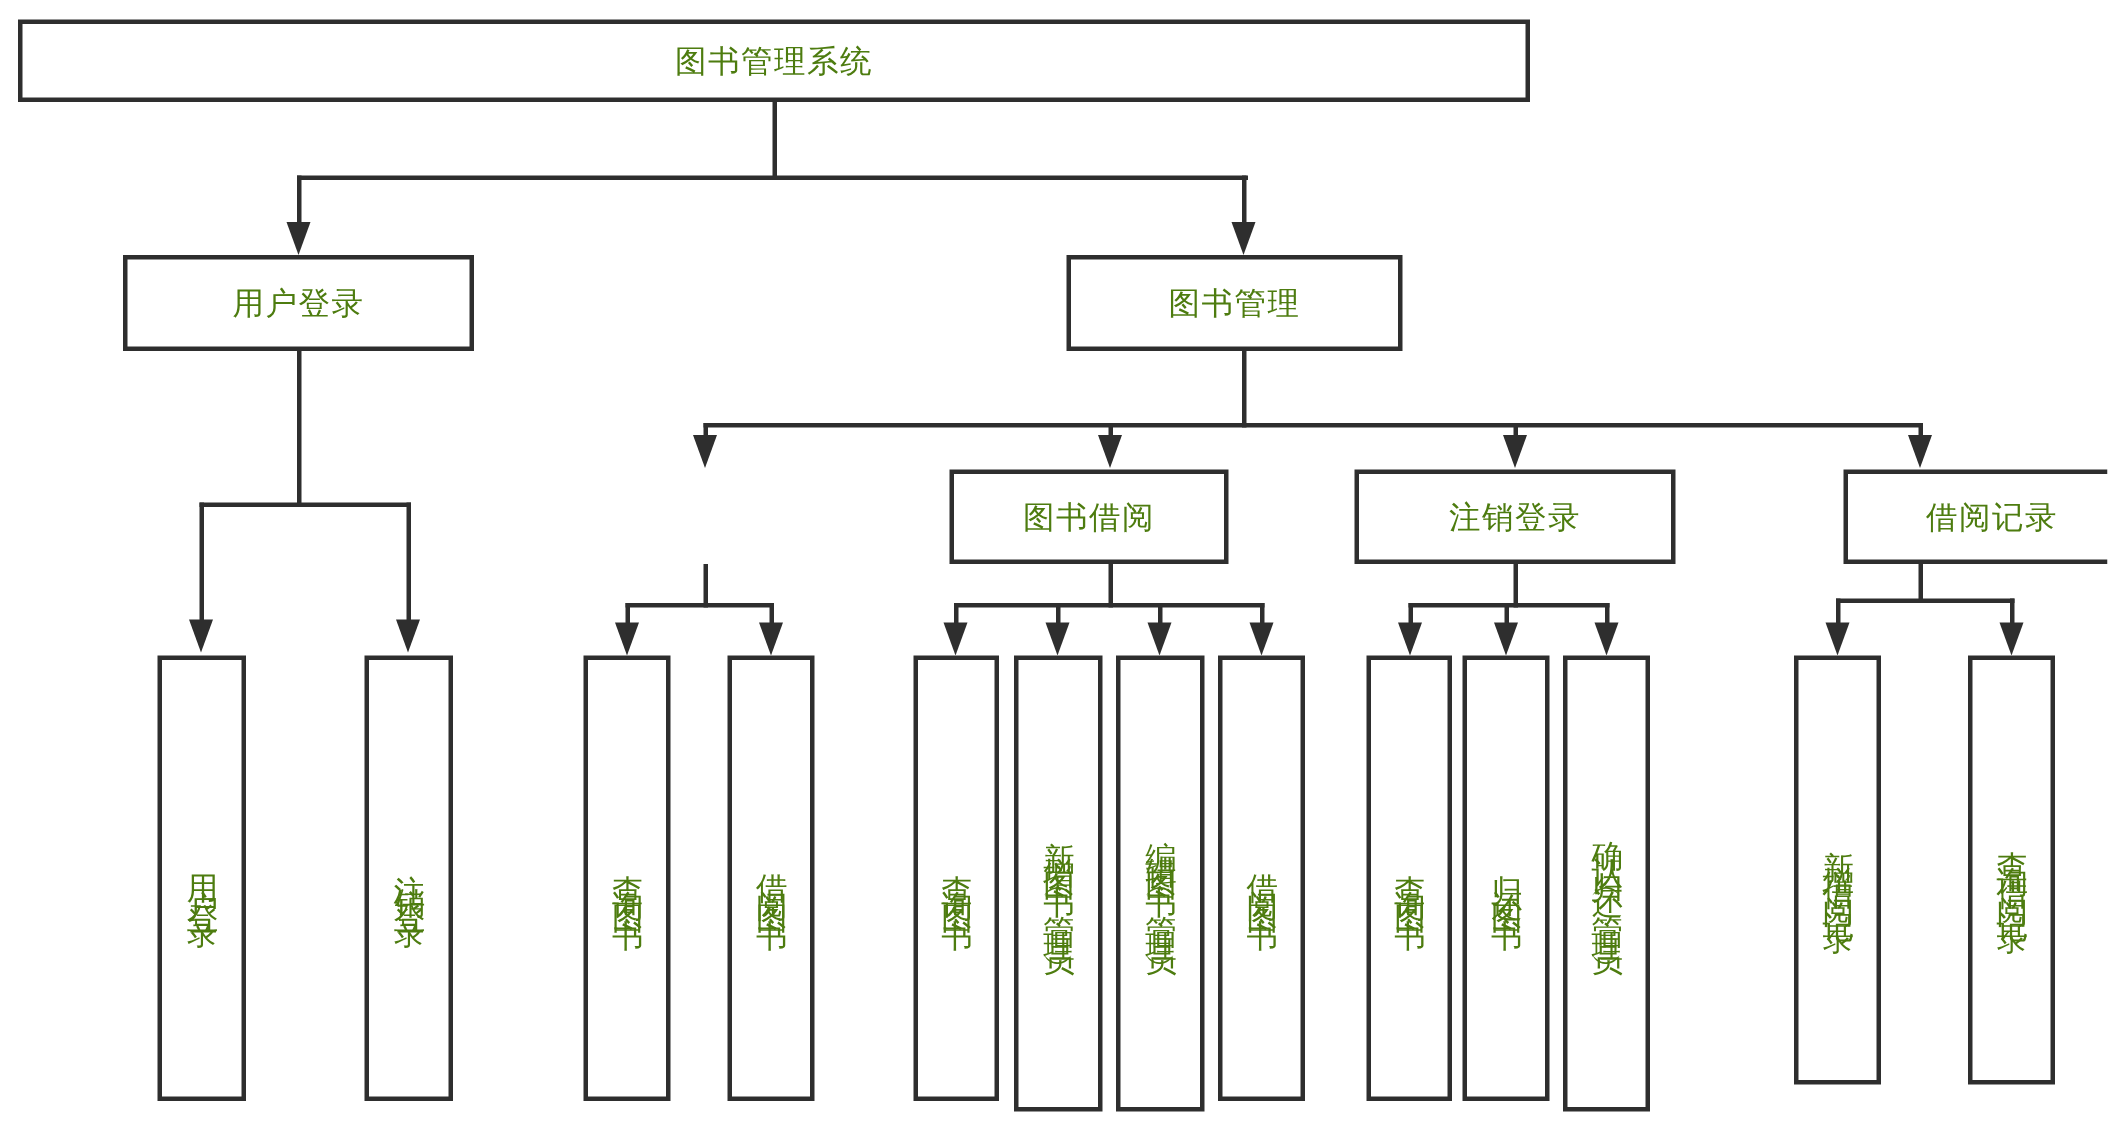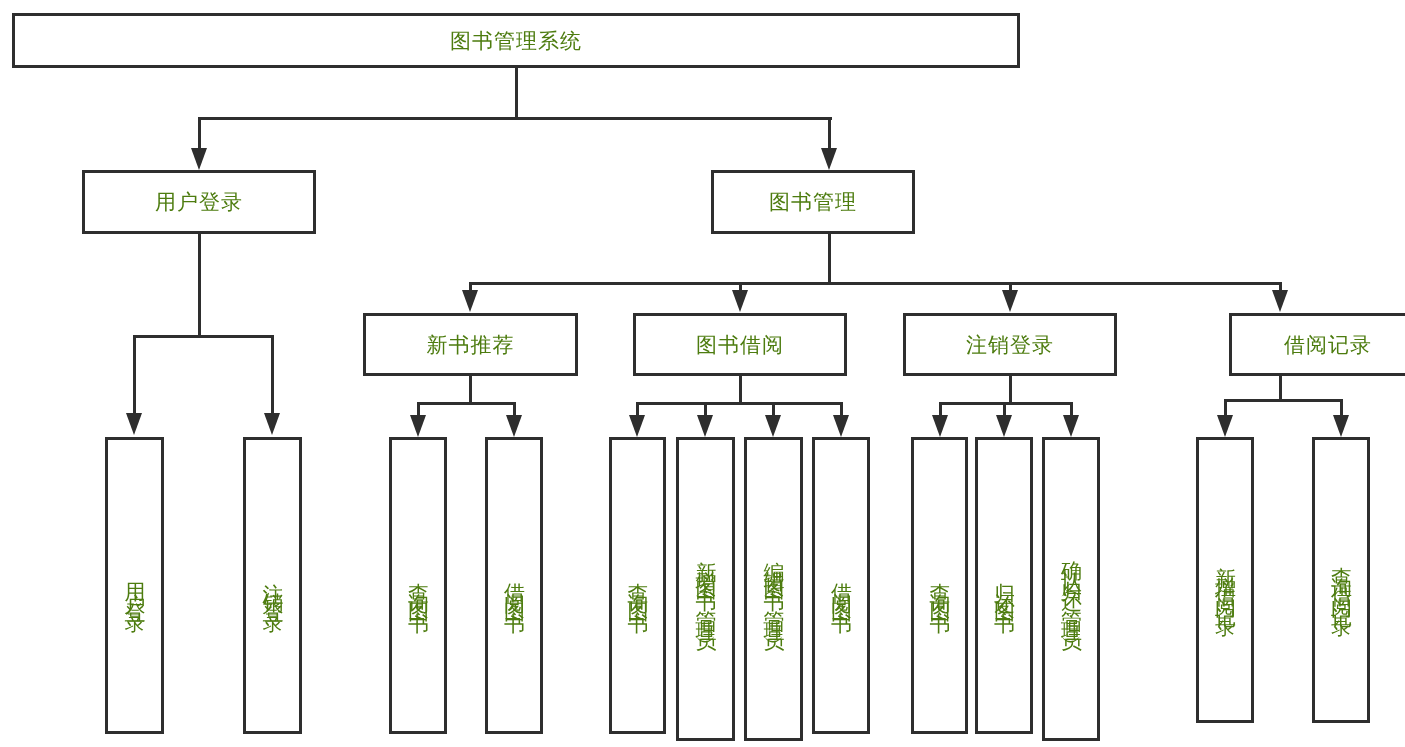--- a/index.html
+++ b/index.html
@@ -106,24 +106,23 @@
   <div class="line" style="left:1279px;top:376px;width:3px;height:26px;"></div>
   <div class="line" style="left:1224px;top:399px;width:119px;height:3px;"></div>
   <div class="line" style="left:1224px;top:399px;width:3px;height:18px;"></div>
   <div class="arrow" style="left:1217px;top:415px;"></div>
   <div class="line" style="left:1340px;top:399px;width:3px;height:18px;"></div>
   <div class="arrow" style="left:1333px;top:415px;"></div>
 
   <div class="node root" style="left:12px;top:13px;width:1008px;height:55px;">图书管理系统</div>
 
   <div class="node" style="left:82px;top:170px;width:234px;height:64px;">用户登录</div>
-  <div class="node" style="left:711px;top:170px;width:204px;height:64px;">图书管理</div>
+  <div class="node" style="left:711px;top:170px;width:224px;height:64px;">图书管理</div>
 
-  <div class="node" style="left:363px;top:313px;width:215px;height:63px;">新书推荐</div>
-  <div class="node" style="left:633px;top:313px;width:214px;height:63px;">图书借阅</div>
+  <div class="node" style="left:633px;top:313px;width:186px;height:63px;">图书借阅</div>
   <div class="node" style="left:903px;top:313px;width:214px;height:63px;">注销登录</div>
   <div class="node" style="left:1229px;top:313px;width:198px;height:63px;">借阅记录</div>
 
   <div class="node leaf" style="left:105px;top:437px;width:59px;height:297px;">用户登录</div>
   <div class="node leaf" style="left:243px;top:437px;width:59px;height:297px;">注销登录</div>
 
   <div class="node leaf" style="left:389px;top:437px;width:58px;height:297px;">查询图书</div>
   <div class="node leaf" style="left:485px;top:437px;width:58px;height:297px;">借阅图书</div>
 
   <div class="node leaf" style="left:609px;top:437px;width:57px;height:297px;">查询图书</div>

